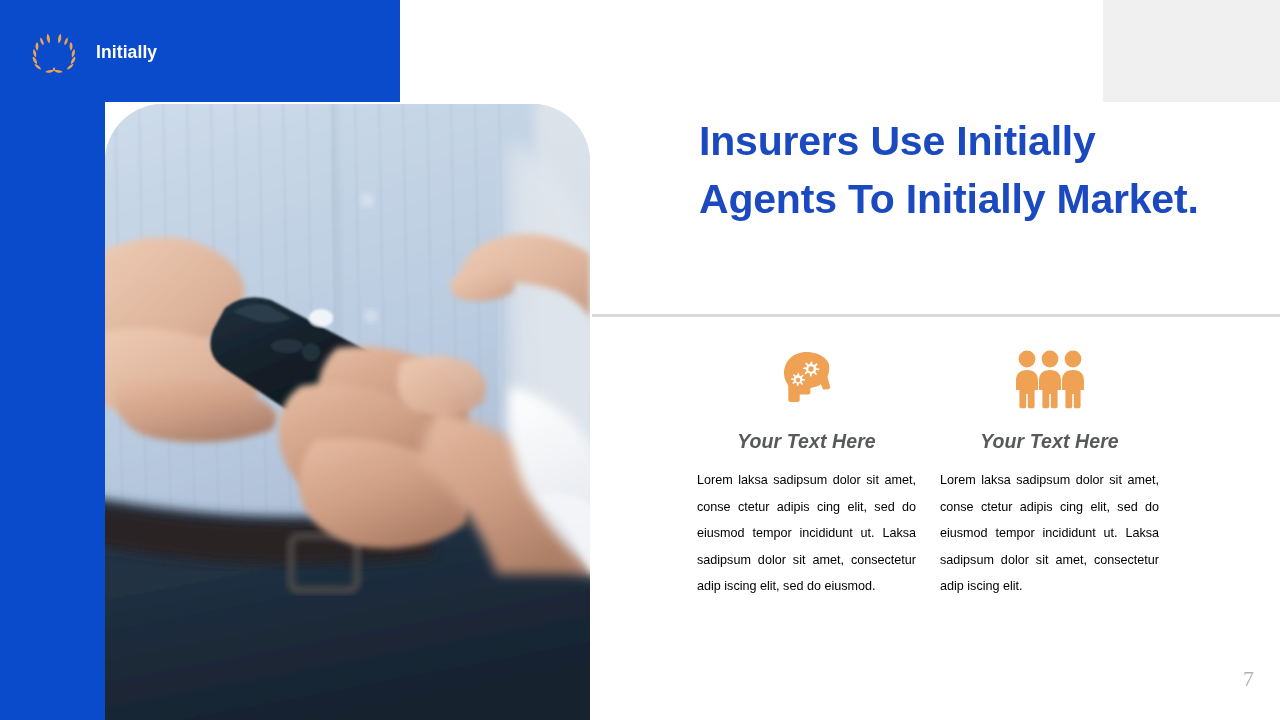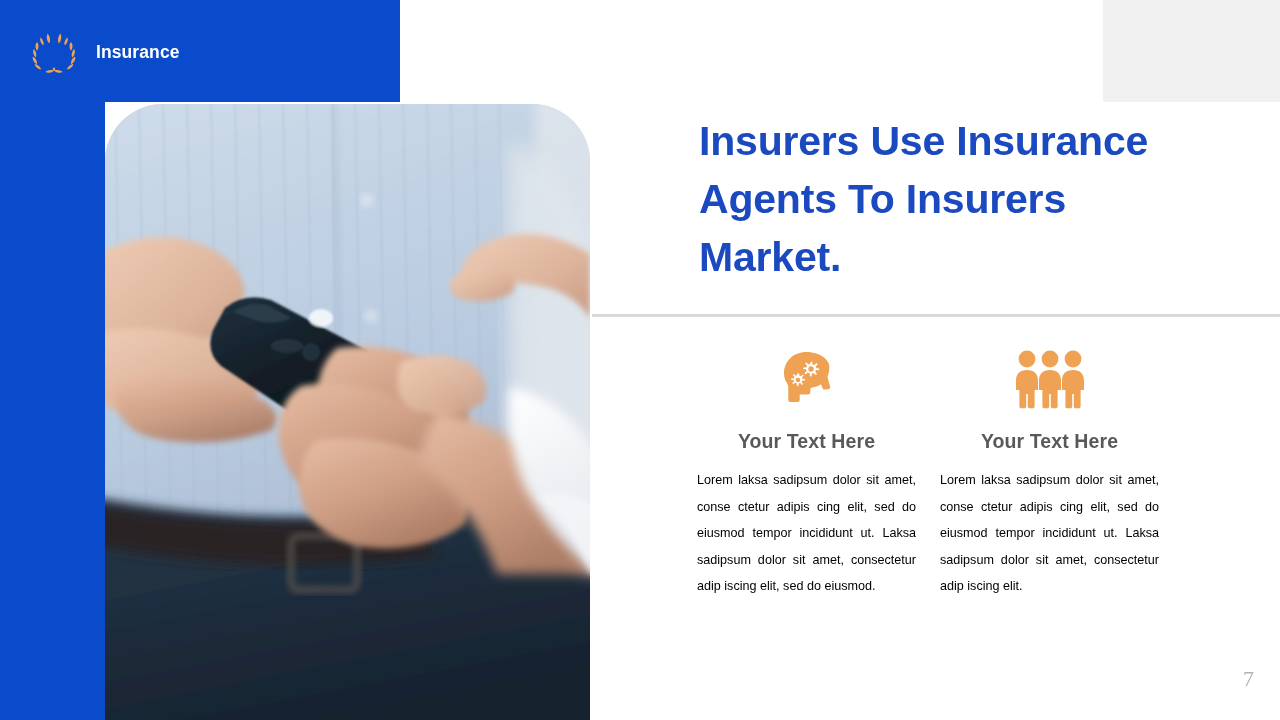--- a/index.html
+++ b/index.html
@@ -94,20 +94,21 @@
   }
   .feature-icon svg { display:block; }
 
   .feature-title {
     text-align:center;
     color:#58595b;
     font-size:19.5px;
     font-weight:bold;
     letter-spacing:.1px;
     margin-bottom:14px;
+    font-style:italic;
   }
   .feature-body {
     color:#000000;
     font-size:12.6px;
     line-height:26.6px;
     text-align:justify;
     text-align-last:left;
   }
 
   
@@ -146,21 +147,21 @@
         <path d="M21.5 9.5c-1.5 3.6-.7 7.9 1.8 9.9 1.4-3.2.8-7.2-1.8-9.9z"></path>
         <path d="M34.5 9.5c1.5 3.6.7 7.9-1.8 9.9-1.4-3.2-.8-7.2 1.8-9.9z"></path>
 
         <path d="M28 46.4c-3.2-.9-6.6-.4-8.8 1.6 2.8 1.3 6.3 1 8.8-1.6z"></path>
         <path d="M28 46.4c3.2-.9 6.6-.4 8.8 1.6-2.8 1.3-6.3 1-8.8-1.6z"></path>
         <path d="M26.6 43.2c.6 2.1 1.8 3.8 3.3 4.6-.2-2-1.4-3.8-3.3-4.6z"></path>
         <path d="M29.4 43.2c-.6 2.1-1.8 3.8-3.3 4.6.2-2 1.4-3.8 3.3-4.6z"></path>
       </g>
     </svg>
   </span>
-  <span class="brand-name">Insurance</span>
+  <span class="brand-name">Initially</span>
 </div>
 
 <div class="photo">
   <svg viewBox="0 0 485 616" preserveAspectRatio="xMidYMid slice" aria-hidden="true">
     <defs>
       <linearGradient id="shirt" x1="0" y1="0" x2="0.3" y2="1">
         <stop offset="0%" stop-color="#cfdcea"></stop>
         <stop offset="35%" stop-color="#c3d3e4"></stop>
         <stop offset="70%" stop-color="#b9cbe0"></stop>
         <stop offset="100%" stop-color="#aebfd6"></stop>
@@ -265,21 +266,21 @@
 
     <path d="M330 306 Q400 320 446 366 Q486 410 490 470 L392 470 Q368 400 312 356 Z" fill="url(#skinB)" filter="url(#blur6)"></path>
 
     <path d="M406 282 Q466 300 492 352 L492 470 Q452 440 420 384 Q398 330 406 282 Z" fill="url(#cuff)" filter="url(#blur6)"></path>
     <path d="M432 392 Q466 420 486 470 L492 470 L492 404 Q466 384 432 392 Z" fill="#f4f6f9" opacity="0.85" filter="url(#blur3)"></path>
 
     <rect width="485" height="616" fill="none"></rect>
   </svg>
 </div>
 
-<h1 class="title">Insurers Use Insurance Agents To Insurers Market.</h1>
+<h1 class="title">Insurers Use Initially Agents To Initially Market.</h1>
 
 <div class="divider"></div>
 
 <div class="features">
 
   <div class="feature">
     <div class="feature-icon">
       <svg width="64" height="64" viewBox="0 0 64 64" aria-hidden="true">
         <path d="M31.4 4C18.3 4 9 13.3 9 25.3c0 4.2 1.3 7.4 3 10 .9 1.4 1.3 2.4 1.3 4.2V52c0 1.1.9 2 2 2h7.4c1.1 0 2-.9 2-2v-5.4h8.6c1.1 0 2-.9 2-2v-3.1c0-1.1.8-2 1.9-2.1 4.2-.5 6.4-1.3 8.7-3.1l1.8 4.1c.3.8 1.1 1.3 2 1.2l3.7-.4c1.2-.1 2-1.3 1.7-2.4l-2.5-9.3c-.1-.5-.1-1 .1-1.4 1-2.4 1.5-5.1 1.5-7.9C56.2 13.3 45.9 4 31.4 4z" fill="#efa254"></path>
         <g fill="#ffffff">

